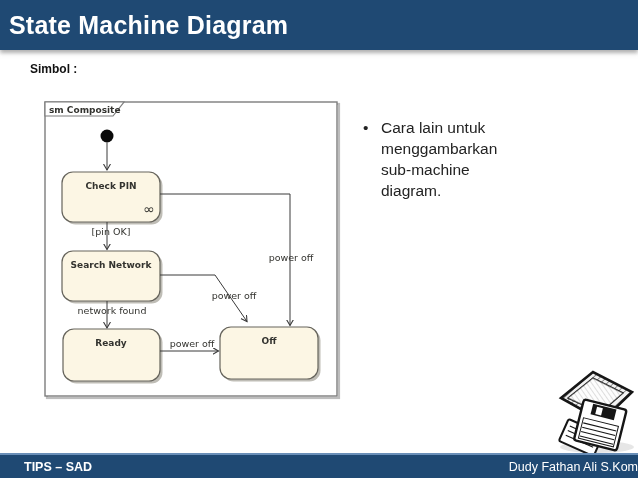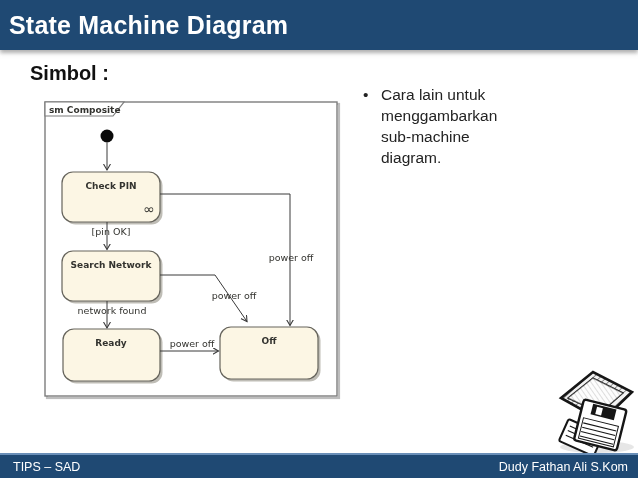--- a/index.html
+++ b/index.html
@@ -12,46 +12,46 @@
     position:absolute; top:0; left:0; width:638px; height:50px;
     background:#1F4973; box-shadow:0 3px 4px rgba(110,110,110,.55);
     display:flex; align-items:center;
   }
   .header .title {
     color:#ffffff; font-size:25px; font-weight:bold; padding-left:9px;
     letter-spacing:.2px;
   }
   
   .section-heading {
-    position:absolute; left:30px; top:62px; font-size:20px; font-weight:bold;
+    position:absolute; left:30px; top:62px; font-size:12px; font-weight:bold;
     color:#111111;
   }
   
   .diagram-wrap { position:absolute; left:36px; top:92px; width:312px; height:318px; background:#ffffff; }
   .dtext { font-family:"DejaVu Sans", sans-serif; fill:#33332f; }
   
   .bullets {
-    position:absolute; left:360px; top:84px; margin:0; padding:0; list-style:none;
+    position:absolute; left:360px; top:117px; margin:0; padding:0; list-style:none;
     color:#232323; font-size:15.5px; line-height:21px;
   }
   .bullets li { position:relative; width:150px; padding-left:21px; }
   .bullets li::before {
     content:"\2022"; position:absolute; left:3px; top:0; color:#232323;
   }
   
   .clipart { position:absolute; left:556px; top:368px; width:82px; height:86px; }
   
   .footer {
     position:absolute; left:0; bottom:0; width:638px; height:25px;
     background:#1F4973; border-top:2px solid #6A8FB8; box-sizing:border-box;
     display:flex; align-items:center; justify-content:space-between;
     color:#ffffff; font-size:12.5px;
   }
-  .footer .left  { padding-left:13px; }
-  .footer .right { padding-right:10px; }
+  .footer .left  { padding-left:24px;font-weight:bold; }
+  .footer .right { }
 </style>
 </head>
 <body>
 
 <div class="slide">
 
   <div class="header">
     <div class="title">State Machine Diagram</div>
   </div>
 

